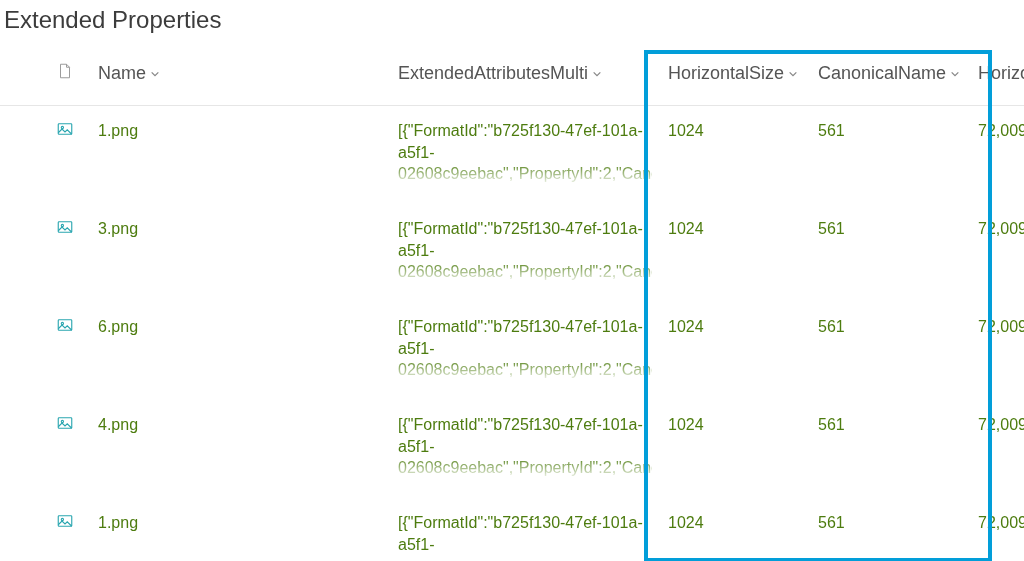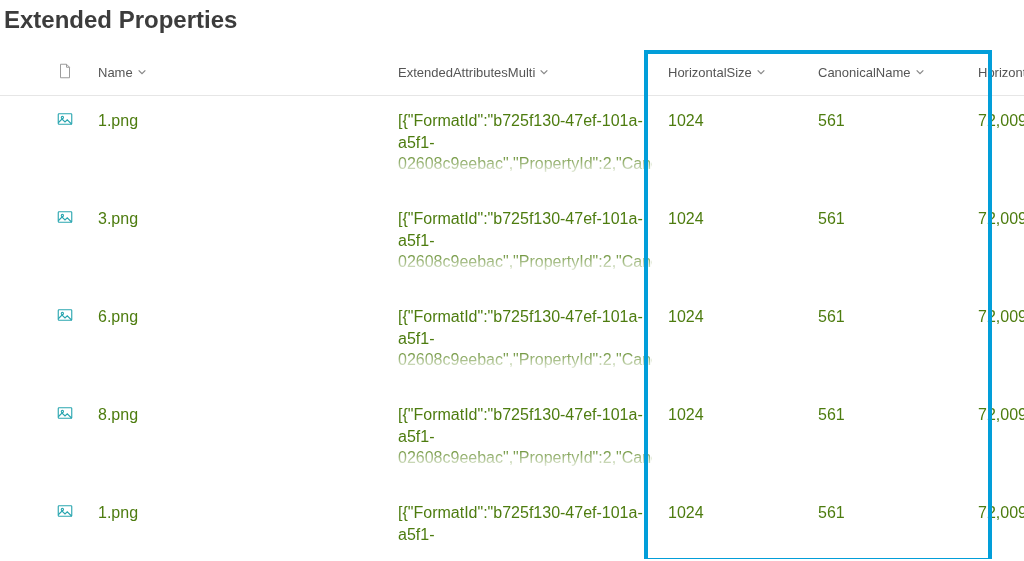--- a/index.html
+++ b/index.html
@@ -7,36 +7,36 @@
     font-family: "Segoe UI", Arial, sans-serif;
     font-size: 13px;
     color: #444;
     background: #fff;
     width: 1024px;
     overflow: hidden;
   }
   .page { position: relative; }
   h1.title {
     font-size: 24px;
-    font-weight: 700;
+    font-weight: 400;
     color: #3c3c3c;
     padding: 6px 0 18px 4px;
   }
   table {
     width: 1050px;
     border-collapse: collapse;
     table-layout: fixed;
   }
   thead tr { border-bottom: 1px solid #e6e6e6; }
   th {
     text-align: left;
     font-weight: 400;
     color: #555;
-    font-size: 13px;
-    padding: 10px 8px 12px 8px;
+    font-size: 18px;
+    padding: 10px 8px 20px 8px;
     white-space: nowrap;
     vertical-align: middle;
   }
   td {
     padding: 14px 8px;
     vertical-align: top;
     color: #4d7c0f;
     font-size: 16px;
     line-height: 1.35;
   }
@@ -205,21 +205,21 @@
     <td></td>
     <td>
       <span class="image-icon">
         <svg viewBox="0 0 24 24">
                 <rect x="3" y="5" width="18" height="14" rx="1"></rect>
                 <circle cx="8.5" cy="10" r="1.5"></circle>
                 <path d="M3 17l5-5 4 4 3-3 6 6"></path>
               </svg>
       </span>
     </td>
-    <td><span>8.png</span></td>
+    <td><span>4.png</span></td>
     <td>
             <span class="trunc">[{"FormatId":"b725f130-47ef-101a-a5f1-02608c9eebac","PropertyId":2,"CanonicalName":"System.ItemFolderNameDisplay","DisplayName":"Folder name","ValueType":"System.String, mscorlib, Version=4.0.0.0, Culture=neutral,</span>
           </td>
     <td><span>1024</span></td>
     <td><span>561</span></td>
     <td><span>72,0090026</span></td>
   </tr>
         <tr>
     <td></td>
     <td>

